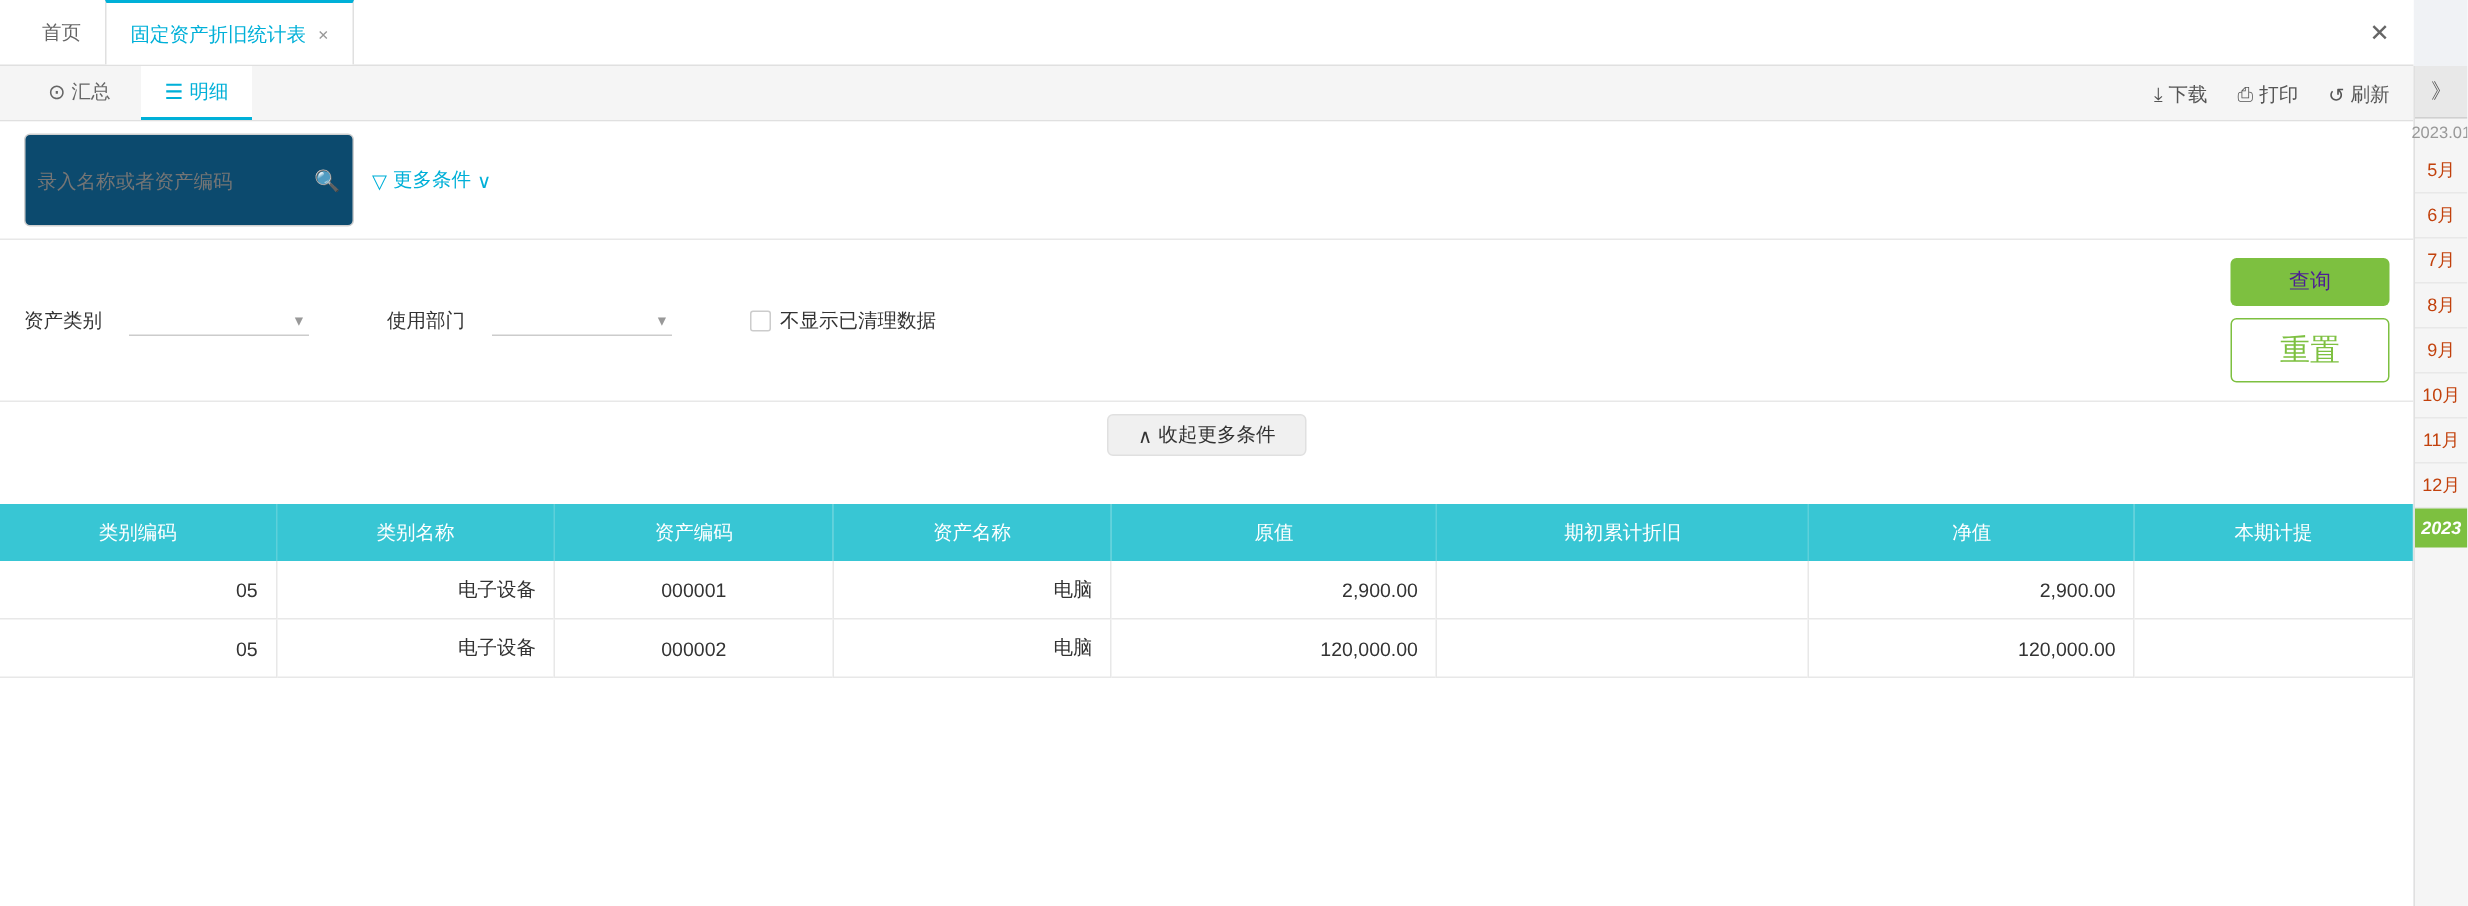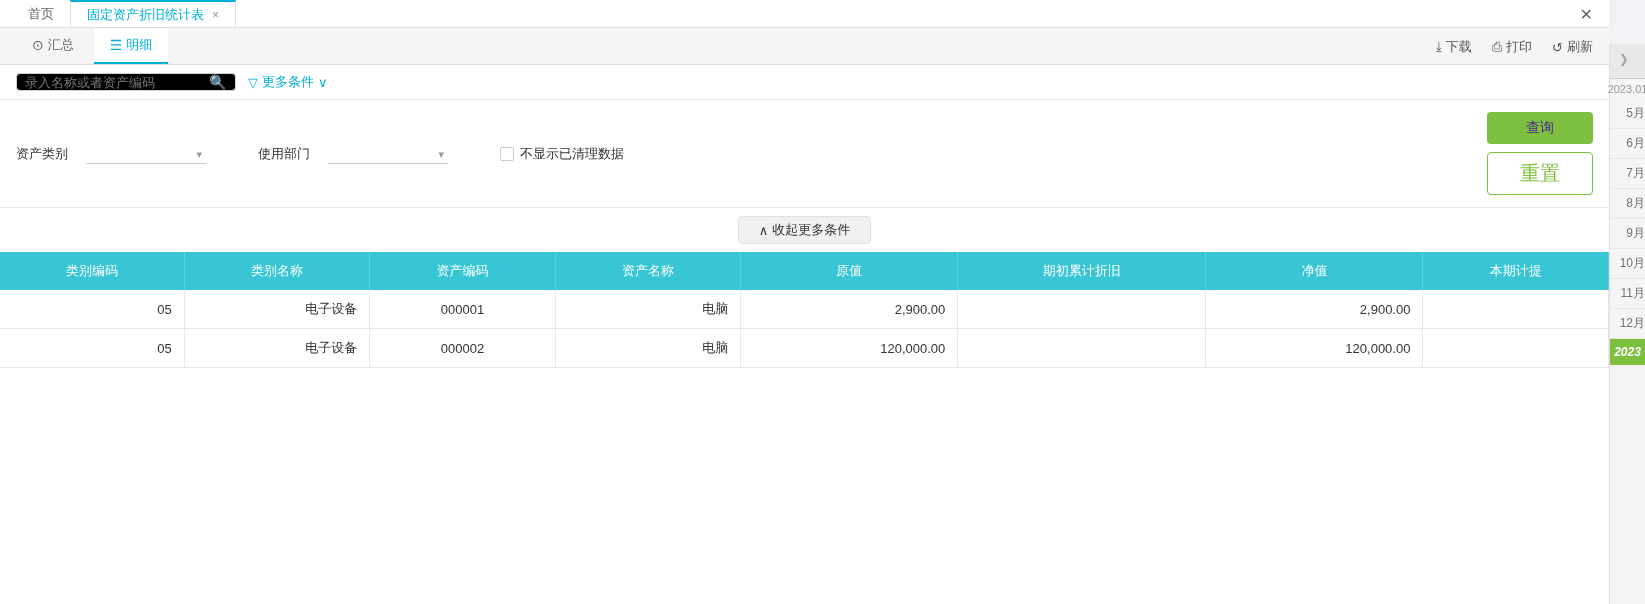--- a/index.html
+++ b/index.html
@@ -1,21 +1,21 @@
 <!DOCTYPE html>
 <html><head>
   <meta charset="utf-8">
   <style>
     * { box-sizing: border-box; margin: 0; padding: 0; }
     body { font-family: 'Microsoft YaHei', Arial, sans-serif; font-size: 13px; background: #f0f2f5; color: #333; overflow: hidden; }
 
     
     .top-nav {
       display: flex; align-items: center; background: #fff;
-      border-bottom: 1px solid #e0e0e0; height: 28px; padding: 0 12px;
+      border-bottom: 1px solid #e0e0e0; height: 44px; padding: 0 12px;
       position: relative;
     }
     .nav-home {
       color: #666; font-size: 13px; padding: 0 16px; cursor: pointer;
       height: 100%; display: flex; align-items: center;
     }
     .nav-tab {
       display: flex; align-items: center; height: 100%;
       background: #fff; border-top: 2px solid #00b0d8;
       padding: 0 16px; color: #00b0d8; font-size: 13px; cursor: pointer;
@@ -52,21 +52,21 @@
       display: flex; align-items: center; gap: 4px; cursor: pointer; color: #555;
     }
 
     
     .search-bar {
       display: flex; align-items: center; padding: 8px 16px;
       border-bottom: 1px solid #e8e8e8; gap: 12px; background: #fff;
     }
     .search-input-wrap {
       display: flex; align-items: center; border: 1px solid #d0d0d0;
-      border-radius: 4px; padding: 0 8px; gap: 18px; background: #000000;
+      border-radius: 4px; padding: 22px 8px; gap: 18px; background: #0c4a6e;
       width: 220px;
     }
     .search-input {
       border: none; outline: none; font-size: 13px; color: #999;
       width: 100%; background: transparent;
     }
     .search-icon { color: #999; font-size: 14px; cursor: pointer; }
     .more-conditions {
       display: flex; align-items: center; gap: 4px; color: #00b0d8;
       cursor: pointer; font-size: 13px;
@@ -112,21 +112,21 @@
       background: #fff;
     }
     .collapse-btn {
       display: flex; align-items: center; gap: 4px; color: #333;
       background: #f0f0f0; border: 1px solid #e0e0e0; border-radius: 4px;
       padding: 4px 20px; cursor: pointer; font-size: 13px;
     }
 
     
     .table-wrap { flex: 1; overflow: auto; }
-    table { width: 100%; border-collapse: collapse; font-size: 13px; }
+    table { width: 100%; border-collapse: collapse; font-size: 13px; margin-top: 24px; }
     thead tr { background: #38c6d4; color: #fff; }
     thead th {
       padding: 10px 12px; text-align: center; font-weight: normal;
       border-right: 1px solid #5dd0da; white-space: nowrap;
     }
     tbody tr { border-bottom: 1px solid #e8e8e8; background: #fff; }
     tbody tr.summary-row { background: #e8f8fb; }
     tbody td {
       padding: 10px 12px; text-align: center; border-right: 1px solid #e8e8e8;
     }
@@ -142,22 +142,22 @@
       font-size: 12px; color: #555;
       height: calc(604px - 44px);
     }
     .sidebar-arrow {
       width: 100%; text-align: center; padding: 8px 0; cursor: pointer;
       background: #e8e8e8; font-size: 14px; color: #555;
       border-bottom: 1px solid #d0d0d0;
     }
     .sidebar-months { display: flex; flex-direction: column; align-items: center; width: 100%; }
     .sidebar-month {
-      width: 100%; text-align: right; padding: 6px 0; cursor: pointer;
-      color: #737373; font-size: 12px; border-bottom: 1px solid #e8e8e8;
+      width: 100%; text-align: center; padding: 6px 0; cursor: pointer;
+      color: #c2410c; font-size: 12px; border-bottom: 1px solid #e8e8e8;
     }
     .sidebar-year {
       background: #7dc040; color: #fff; width: 100%; text-align: center;
       padding: 6px 0; font-size: 12px; font-weight: bold; cursor: pointer; font-style: italic;
     }
 
     
     .page-wrapper { position: relative; width: 1645px; height: 604px; overflow: hidden; background: #f0f2f5; }
     .content-wrapper { width: calc(1645px - 36px); height: 604px; display: flex; flex-direction: column; background: #fff; }
   </style>

